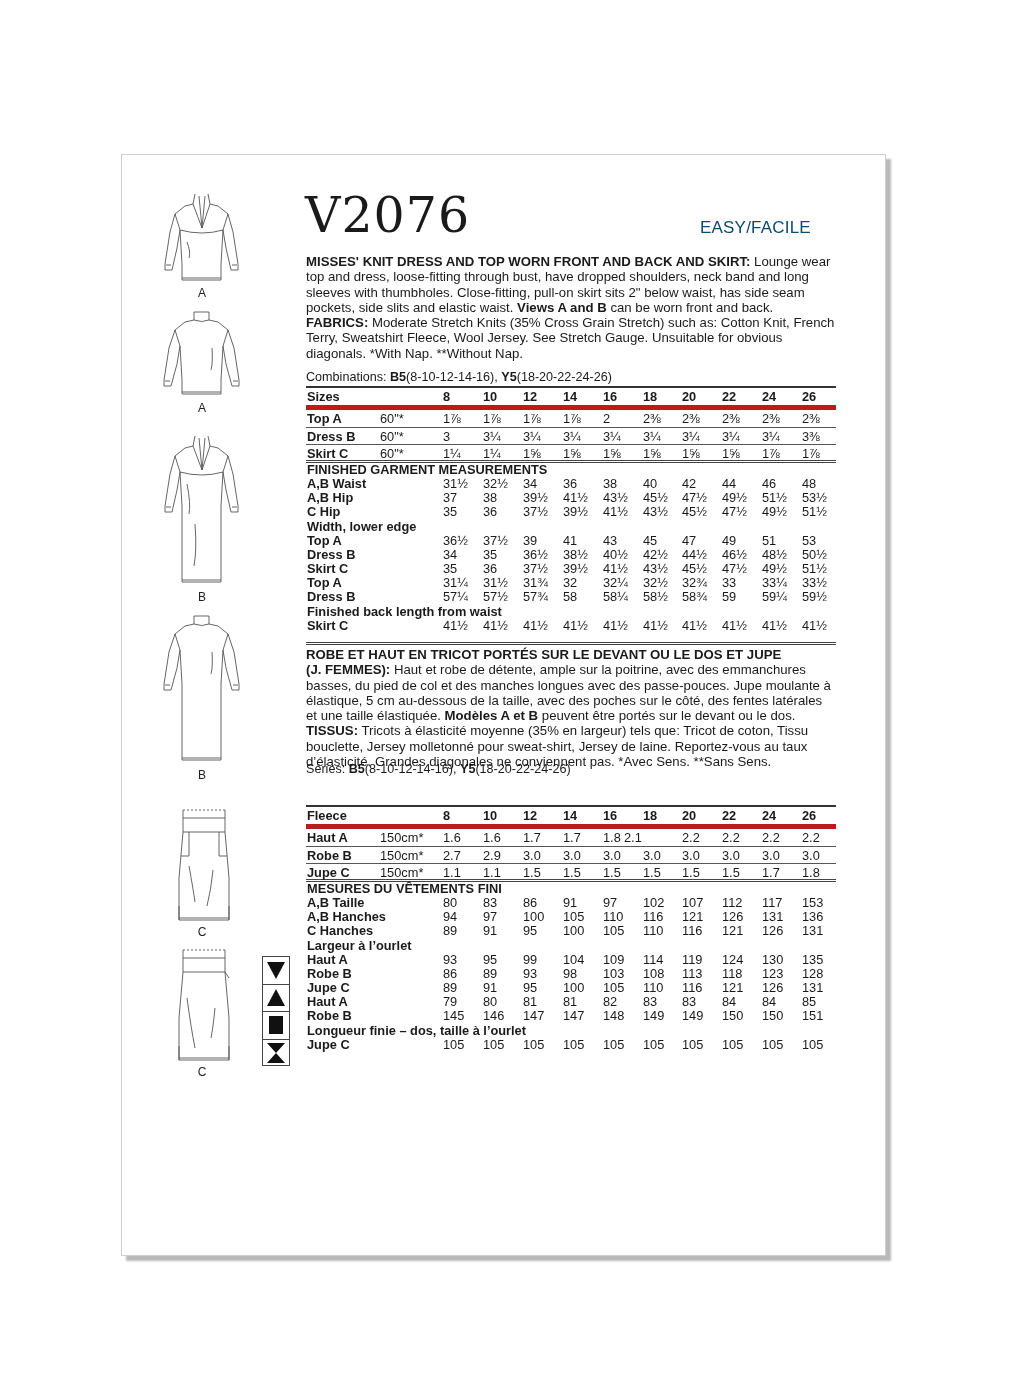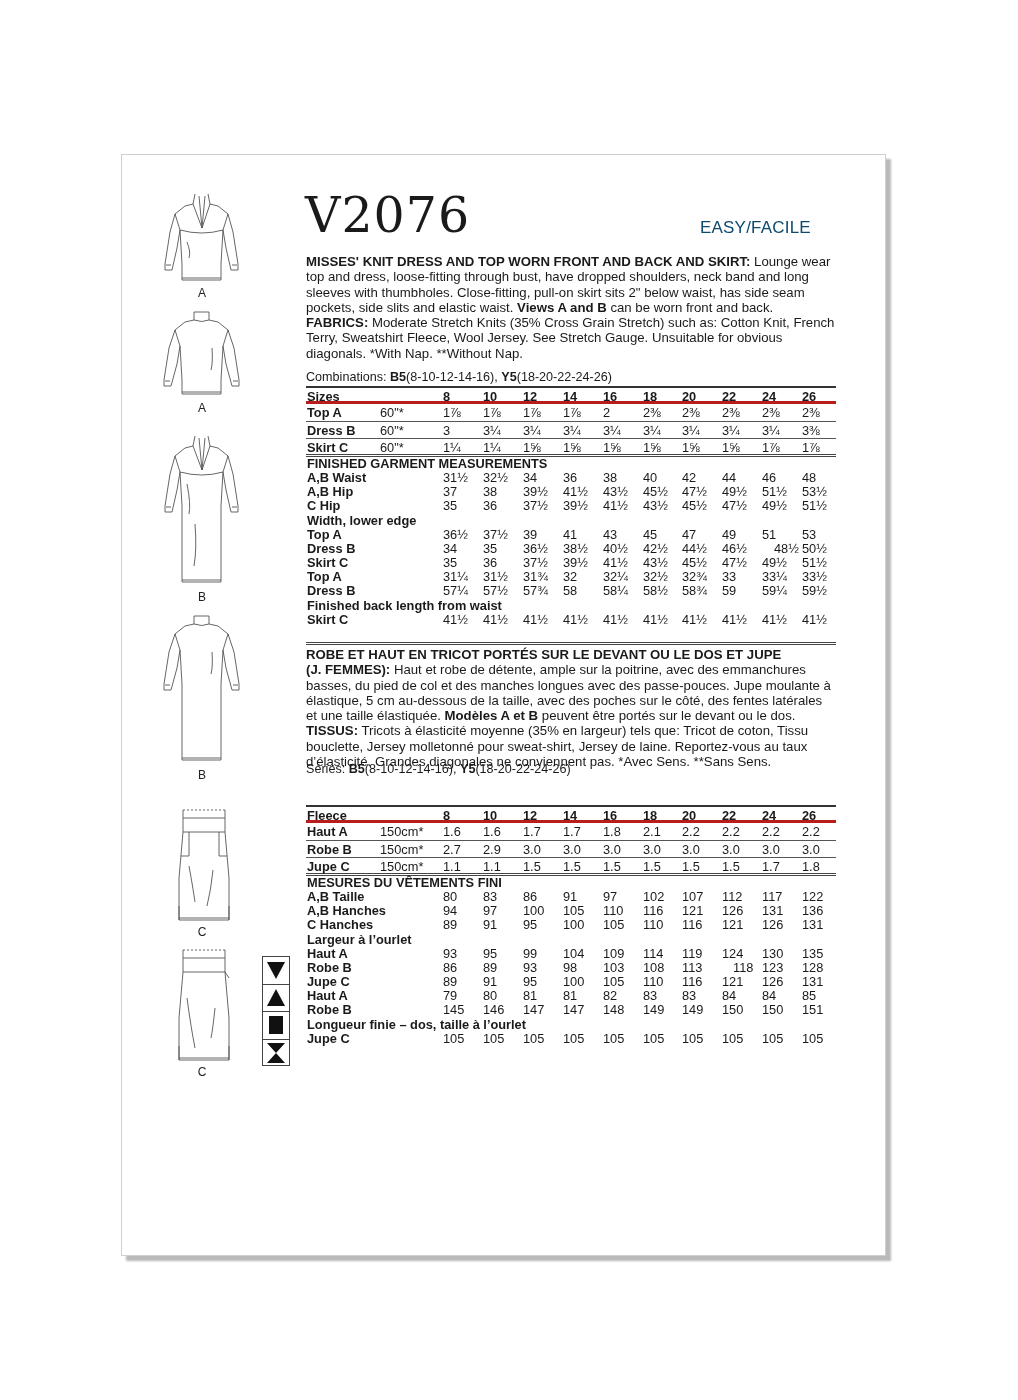--- a/index.html
+++ b/index.html
@@ -29,21 +29,21 @@
   .desc b { font-weight: bold; }
 
   .combos { position: absolute; left: 306px; font-size: 12.6px; color: #1a1a1a; }
 
   .tbl { position: absolute; left: 306px; width: 530px; font-size: 12.8px; }
   .row { position: relative; height: 14.2px; line-height: 14.2px; white-space: nowrap; }
   .row .lbl { position: absolute; left: 1px; font-weight: bold; }
   .row .fw { position: absolute; left: 74px; }
   .row .c { position: absolute; }
   .row.yd { height: 17.6px; line-height: 17.6px; border-bottom: 1px solid #555; }
-  .row.szhdr { height: 18px; line-height: 17px; border-top: 2px solid #333; border-bottom: 3px solid #b91c1c; font-weight: bold; }
+  .row.szhdr { height: 24px; line-height: 17px; border-top: 2px solid #333; border-bottom: 5px solid #b91c1c; font-weight: bold; }
   .row.sect { font-weight: bold; }
   .row.last-yd { border-bottom: 3px double #444; }
   .divider { position: absolute; left: 306px; width: 530px; border-top: 3px double #444; }
 </style>
 </head>
 <body>
 
 <div class="page"></div>
 
 <div class="illus" style="left:155px;top:192px;">
@@ -280,21 +280,21 @@
     <div class="row">
       <span class="lbl">Dress B</span>
       <span class="c" style="left:137px">34</span>
       <span class="c" style="left:177px">35</span>
       <span class="c" style="left:217px">36½</span>
       <span class="c" style="left:257px">38½</span>
       <span class="c" style="left:297px">40½</span>
       <span class="c" style="left:337px">42½</span>
       <span class="c" style="left:376px">44½</span>
       <span class="c" style="left:416px">46½</span>
-      <span class="c" style="left:468px">48½</span>
+      <span class="c" style="left:456px">48½</span>
       <span class="c" style="left:496px">50½</span>
     </div>
     <div class="row">
       <span class="lbl">Skirt C</span>
       <span class="c" style="left:137px">35</span>
       <span class="c" style="left:177px">36</span>
       <span class="c" style="left:217px">37½</span>
       <span class="c" style="left:257px">39½</span>
       <span class="c" style="left:297px">41½</span>
       <span class="c" style="left:337px">43½</span>
@@ -372,21 +372,21 @@
       <span class="c" style="left:496px">26</span>
     </div>
     <div class="row yd">
       <span class="lbl">Haut A</span>
       <span class="fw">150cm*</span>
       <span class="c" style="left:137px">1.6</span>
       <span class="c" style="left:177px">1.6</span>
       <span class="c" style="left:217px">1.7</span>
       <span class="c" style="left:257px">1.7</span>
       <span class="c" style="left:297px">1.8</span>
-      <span class="c" style="left:337px">2.1</span>
+      <span class="c" style="left:318px">2.1</span>
       <span class="c" style="left:376px">2.2</span>
       <span class="c" style="left:416px">2.2</span>
       <span class="c" style="left:456px">2.2</span>
       <span class="c" style="left:496px">2.2</span>
     </div>
     <div class="row yd">
       <span class="lbl">Robe B</span>
       <span class="fw">150cm*</span>
       <span class="c" style="left:137px">2.7</span>
       <span class="c" style="left:177px">2.9</span>
@@ -420,21 +420,21 @@
       <span class="lbl">A,B Taille</span>
       <span class="c" style="left:137px">80</span>
       <span class="c" style="left:177px">83</span>
       <span class="c" style="left:217px">86</span>
       <span class="c" style="left:257px">91</span>
       <span class="c" style="left:297px">97</span>
       <span class="c" style="left:337px">102</span>
       <span class="c" style="left:376px">107</span>
       <span class="c" style="left:416px">112</span>
       <span class="c" style="left:456px">117</span>
-      <span class="c" style="left:496px">122</span>
+      <span class="c" style="left:496px">153</span>
     </div>
     <div class="row">
       <span class="lbl">A,B Hanches</span>
       <span class="c" style="left:137px">94</span>
       <span class="c" style="left:177px">97</span>
       <span class="c" style="left:217px">100</span>
       <span class="c" style="left:257px">105</span>
       <span class="c" style="left:297px">110</span>
       <span class="c" style="left:337px">116</span>
       <span class="c" style="left:376px">121</span>
@@ -473,21 +473,21 @@
     </div>
     <div class="row">
       <span class="lbl">Robe B</span>
       <span class="c" style="left:137px">86</span>
       <span class="c" style="left:177px">89</span>
       <span class="c" style="left:217px">93</span>
       <span class="c" style="left:257px">98</span>
       <span class="c" style="left:297px">103</span>
       <span class="c" style="left:337px">108</span>
       <span class="c" style="left:376px">113</span>
-      <span class="c" style="left:427px">118</span>
+      <span class="c" style="left:416px">118</span>
       <span class="c" style="left:456px">123</span>
       <span class="c" style="left:496px">128</span>
     </div>
     <div class="row">
       <span class="lbl">Jupe C</span>
       <span class="c" style="left:137px">89</span>
       <span class="c" style="left:177px">91</span>
       <span class="c" style="left:217px">95</span>
       <span class="c" style="left:257px">100</span>
       <span class="c" style="left:297px">105</span>

